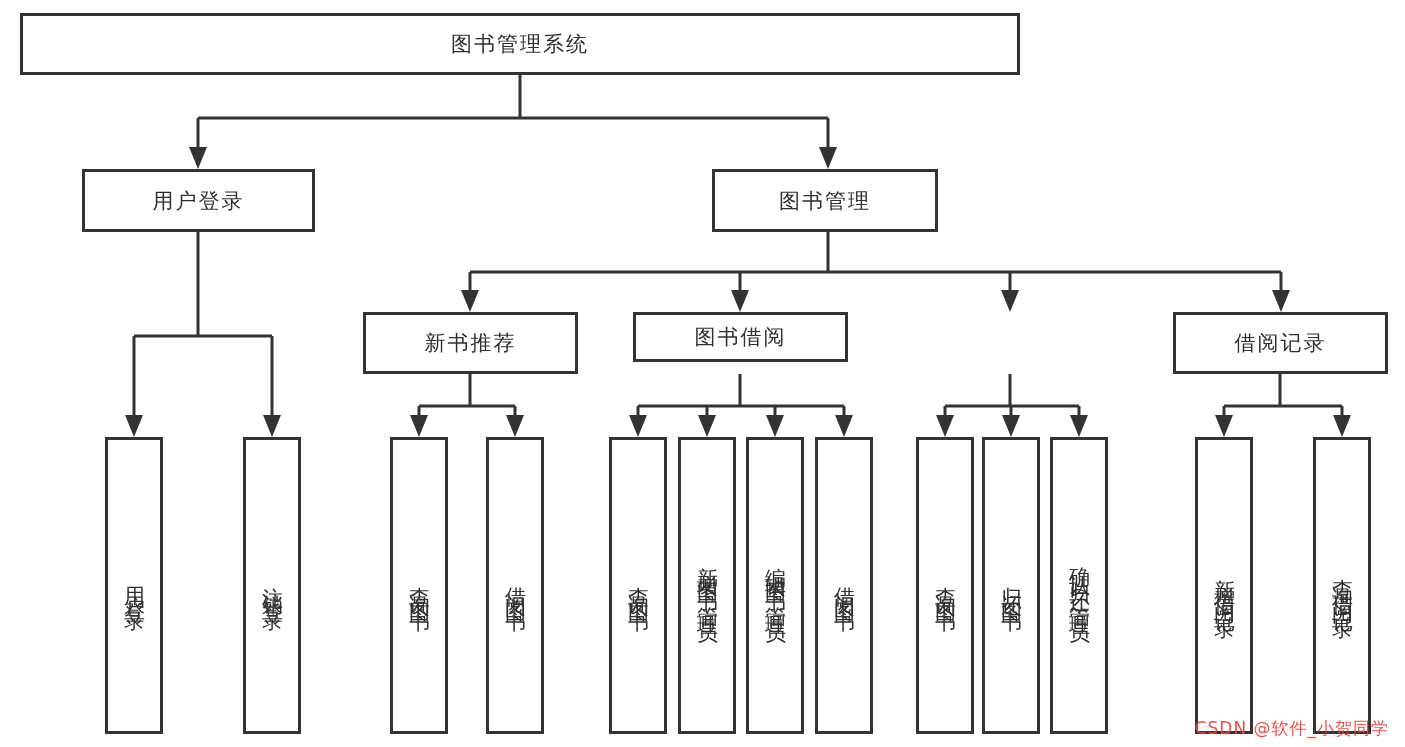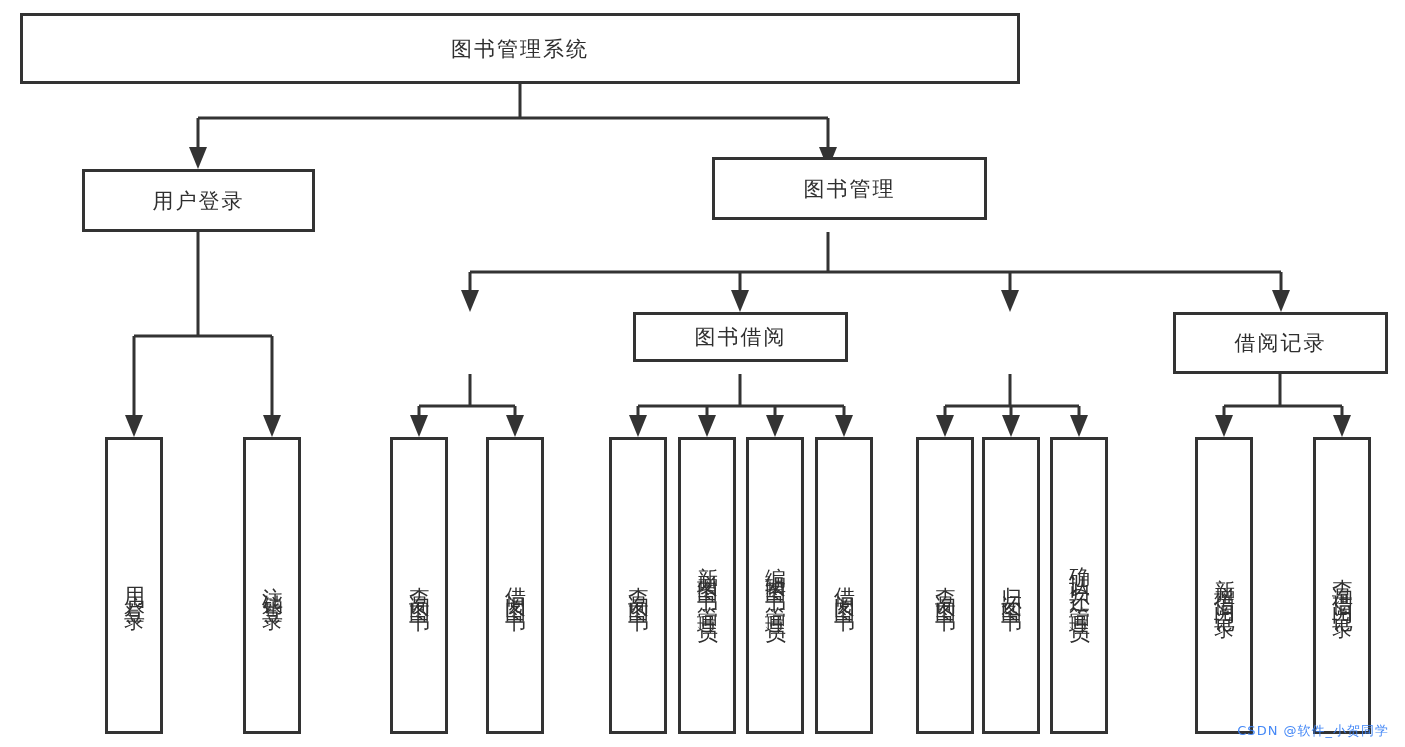--- a/index.html
+++ b/index.html
@@ -43,23 +43,23 @@
     text-orientation: mixed;
     font-size: 21px;
     letter-spacing: 8px;
     line-height: 1;
     color: #2f2f2f;
   }
   .watermark {
     position: absolute;
     right: 16px;
     bottom: 7px;
-    font-size: 13px;
+    font-size: 17px;
     letter-spacing: 1px;
-    color: #3b82f6;
+    color: #ef4444;
     opacity: 0.95;
     white-space: nowrap;
     margin-left: 44px;
   }
 </style>
 </head>
 <body>
 
 <div class="stage">
 
@@ -99,31 +99,34 @@
       <polygon points="766,415 784,415 775,437"></polygon>
       <polygon points="835,415 853,415 844,437"></polygon>
       <polygon points="936,415 954,415 945,437"></polygon>
       <polygon points="1002,415 1020,415 1011,437"></polygon>
       <polygon points="1070,415 1088,415 1079,437"></polygon>
       <polygon points="1215,415 1233,415 1224,437"></polygon>
       <polygon points="1333,415 1351,415 1342,437"></polygon>
     </g>
   </svg>
 
-  <div class="node" style="left:20px;top:13px;width:1000px;height:71px">
+  <div class="node" style="left:20px;top:13px;width:1000px;height:62px">
     <span class="hlabel">图书管理系统</span>
   </div>
 
   <div class="node" style="left:82px;top:169px;width:233px;height:63px">
     <span class="hlabel">用户登录</span>
   </div>
-  <div class="node" style="left:712px;top:157px;width:275px;height:63px">
+  <div class="node" style="left:712px;top:169px;width:226px;height:63px">
     <span class="hlabel">图书管理</span>
   </div>
 
+  <div class="node" style="left:363px;top:312px;width:215px;height:62px">
+    <span class="hlabel">新书推荐</span>
+  </div>
   <div class="node" style="left:633px;top:312px;width:215px;height:50px">
     <span class="hlabel">图书借阅</span>
   </div>
   <div class="node" style="left:1173px;top:312px;width:215px;height:62px">
     <span class="hlabel">借阅记录</span>
   </div>
 
   <div class="node leaf" style="left:105px;top:437px;width:58px;height:297px">
     <span class="vlabel">用户登录</span>
   </div>

